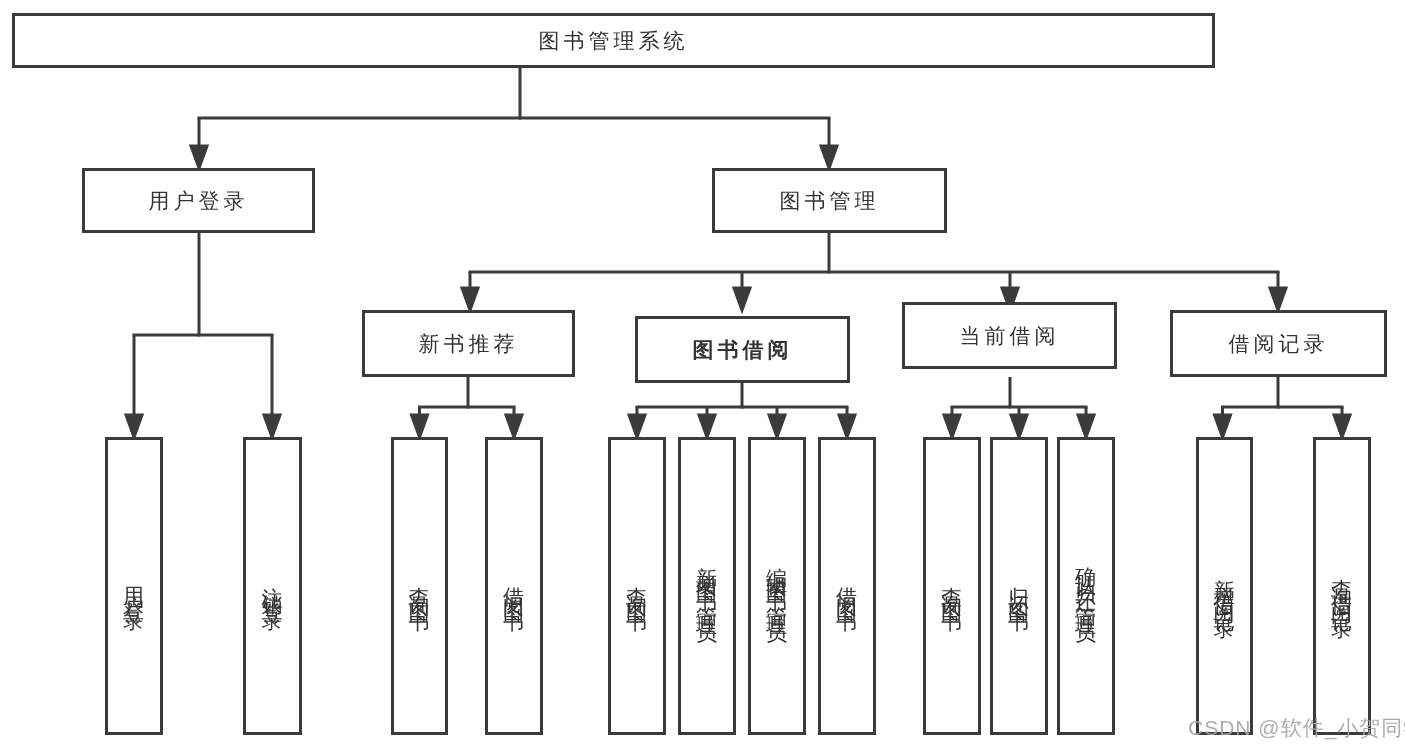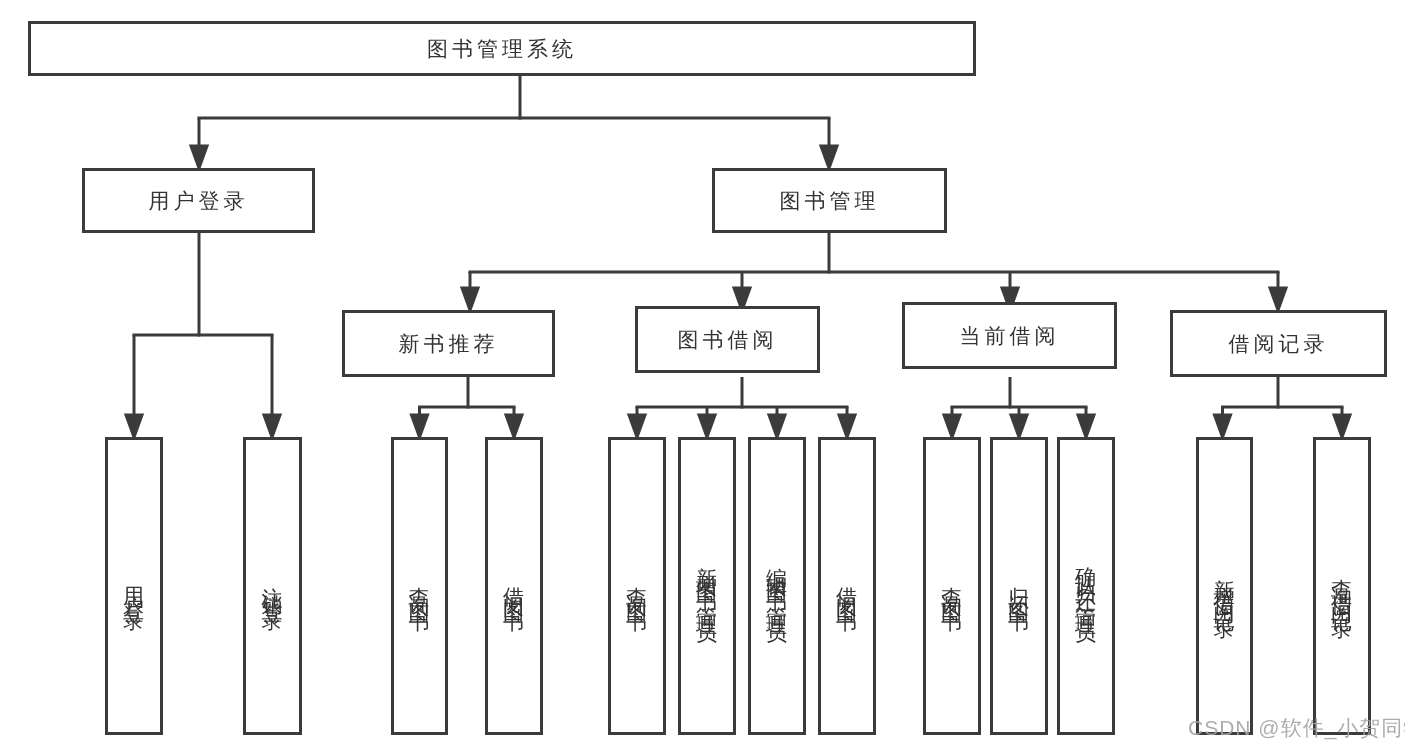--- a/index.html
+++ b/index.html
@@ -128,35 +128,35 @@
         <line x1="1278" y1="377" x2="1278" y2="408.5"></line>
         <line x1="1221" y1="407" x2="1343.5" y2="407"></line>
         <line x1="1222.5" y1="407" x2="1222.5" y2="419"></line>
         <path d="M1214.5 415 L1230.5 415 L1222.5 437 Z"></path>
         <line x1="1342" y1="407" x2="1342" y2="419"></line>
         <path d="M1334 415 L1350 415 L1342 437 Z"></path>
       </g>
     </g>
   </svg>
 
-  <div class="node" style="left:28px;top:13px;width:948px;height:55px;margin-top:8px;">
+  <div class="node" style="left:12px;top:13px;width:1203px;height:55px;">
     <span>图书管理系统</span>
   </div>
 
   <div class="node" style="left:82px;top:168px;width:233px;height:65px;">
     <span>用户登录</span>
   </div>
   <div class="node" style="left:712px;top:168px;width:235px;height:65px;font-family:Liberation Serif, serif;">
     <span>图书管理</span>
   </div>
 
-  <div class="node" style="left:342px;top:310px;width:213px;height:67px;">
+  <div class="node" style="left:362px;top:310px;width:213px;height:67px;">
     <span>新书推荐</span>
   </div>
-  <div class="node" style="left:635px;top:306px;width:185px;height:67px;">
+  <div class="node" style="left:635px;top:316px;width:215px;height:67px;font-weight:bold;">
     <span>图书借阅</span>
   </div>
   <div class="node" style="left:902px;top:302px;width:215px;height:67px;">
     <span>当前借阅</span>
   </div>
   <div class="node" style="left:1170px;top:310px;width:217px;height:67px;">
     <span>借阅记录</span>
   </div>
 
   <div class="leaf" style="left:105px;width:58px;">

